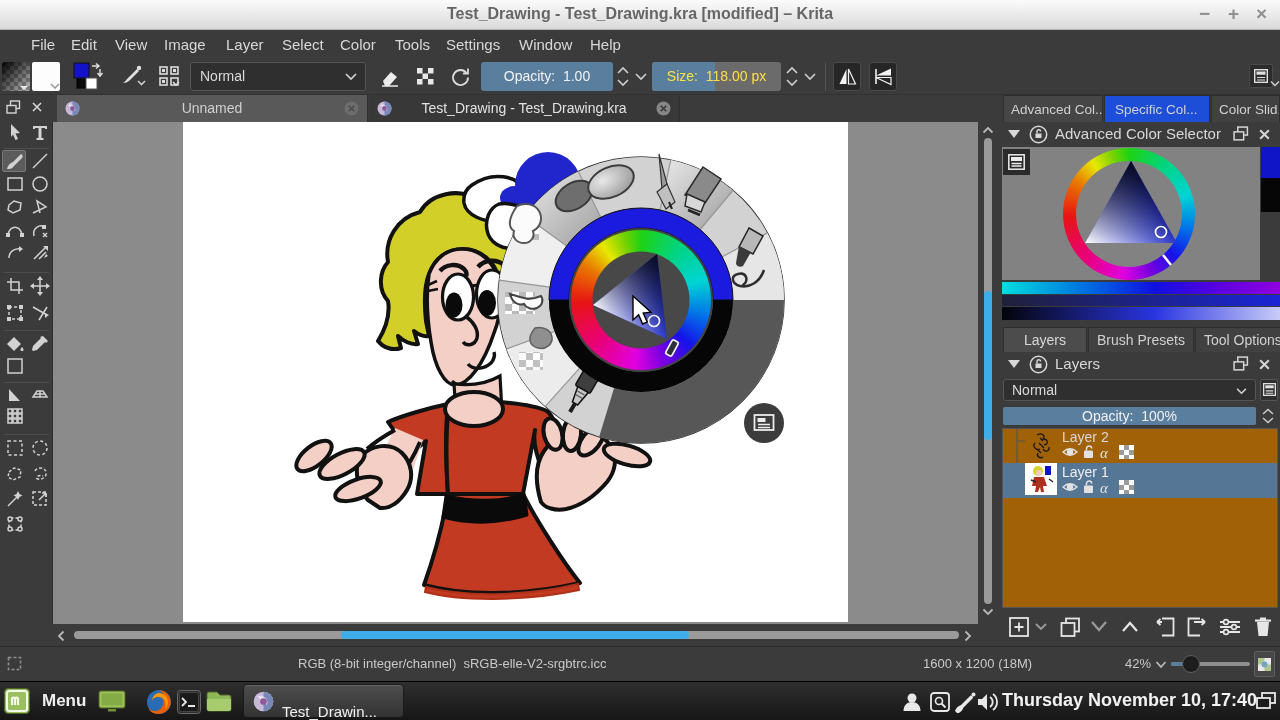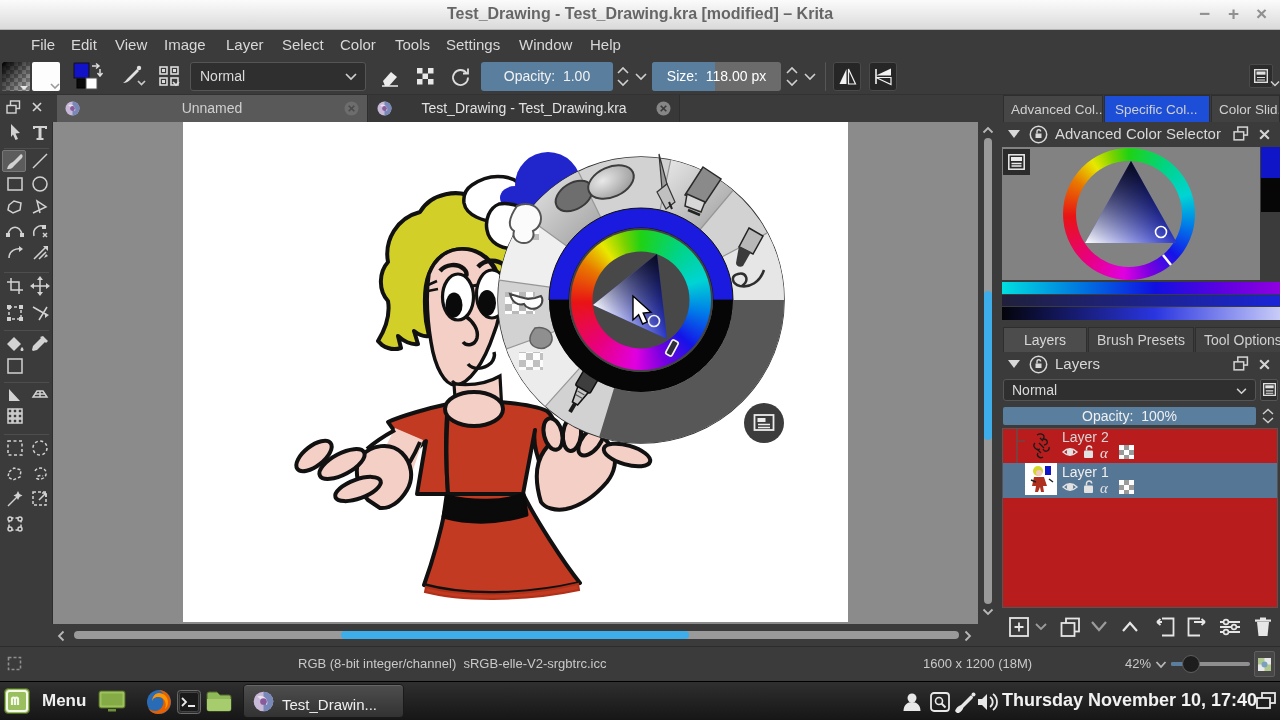--- a/index.html
+++ b/index.html
@@ -142,21 +142,21 @@
     <svg class="tbtn" style="left:615px; width:16px;" viewBox="0 0 16 29">
       <path d="M3 11 l5 -5 5 5" fill="none" stroke="#cfcfcf" stroke-width="1.6"></path>
       <path d="M3 18 l5 5 5 -5" fill="none" stroke="#cfcfcf" stroke-width="1.6"></path>
     </svg>
     <svg class="tbtn" style="left:633px; width:16px;" viewBox="0 0 16 29">
       <path d="M3 12 l5 5 5 -5" fill="none" stroke="#cfcfcf" stroke-width="1.6"></path>
     </svg>
 
     <div class="tbtn" style="left:652px; width:129px; background:#6b6b6b; border-radius:3px; overflow:hidden; text-align:center;">
       <div style="position:absolute; left:0; top:0; width:63px; height:29px; background:#5a7e9e;"></div>
-      <span style="position:relative; top:5px; font-size:14px; color:#ffffff;">Size:&nbsp; 118.00 px</span>
+      <span style="position:relative; top:5px; font-size:14px; color:#fde047;">Size:&nbsp; 118.00 px</span>
     </div>
     <svg class="tbtn" style="left:784px; width:16px;" viewBox="0 0 16 29">
       <path d="M3 11 l5 -5 5 5" fill="none" stroke="#cfcfcf" stroke-width="1.6"></path>
       <path d="M3 18 l5 5 5 -5" fill="none" stroke="#cfcfcf" stroke-width="1.6"></path>
     </svg>
     <svg class="tbtn" style="left:802px; width:16px;" viewBox="0 0 16 29">
       <path d="M3 12 l5 5 5 -5" fill="none" stroke="#cfcfcf" stroke-width="1.6"></path>
     </svg>
     <div class="tbtn" style="left:825px; width:1px; background:#565656;"></div>
 
@@ -665,21 +665,21 @@
         </svg>
       </div>
 
       <div class="abs" style="left:3px; top:55px; width:253px; height:18px; background:#5a7e9e; border-radius:2px;">
         <span style="position:absolute; left:0; right:0; top:1px; text-align:center; font-size:14px; color:#f0f0f0;">Opacity:&nbsp; 100%</span>
       </div>
       <svg class="abs" style="left:259px; top:55px;" width="18" height="18" viewBox="0 0 18 18">
         <path d="M4 7 l5 -4.5 5 4.5 M4 11 l5 4.5 5 -4.5" fill="none" stroke="#cfcfcf" stroke-width="1.4"></path>
       </svg>
 
-      <div class="abs" style="left:2px; top:76px; width:276px; height:180px; background:#b91c1c; border:1px solid #555;">
+      <div class="abs" style="left:2px; top:76px; width:276px; height:180px; background:#a16207; border:1px solid #555;">
 
         <svg class="abs" style="left:0; top:0;" width="30" height="70" viewBox="0 0 30 70">
           <path d="M14 0 v64 M14 12 h8 M14 46 h8" stroke="#555" stroke-width="1.2" fill="none"></path>
         </svg>
 
         <div class="abs" style="left:0px; top:0px; width:274px; height:34px;">
           <svg class="abs" style="left:26px; top:2px;" width="28" height="30" viewBox="0 0 28 30">
             <g stroke="#1a1a1a" fill="none" stroke-width="1.3">
               <path d="M8 4 c5 -3 9 1 6 4 c5 0 6 5 1 6 M6 12 c-3 3 1 8 5 6 M14 18 c2 4 7 2 6 -2 M9 22 c-2 3 2 6 5 4"></path>
               <path d="M11 7 l3 3 m-4 2 l5 5 m-7 1 l4 4"></path>
@@ -835,21 +835,21 @@
       <path d="M1 9 h24 v10 a2 2 0 0 1 -2 2 h-20 a2 2 0 0 1 -2 -2 z" fill="#a7cc6e"></path>
     </svg>
 
     <div class="abs" style="left:243px; top:2px; width:161px; height:34px; background:linear-gradient(#4e4e4e,#323232); border:1px solid #1a1a1a; border-radius:4px; box-shadow:inset 0 1px 0 #666;">
       <svg style="position:absolute; left:9px; top:6px;" width="21" height="21" viewBox="0 0 15 15">
         <circle cx="7.5" cy="7.5" r="7" fill="#c9b9d8"></circle>
         <path d="M7.5 .5 a7 7 0 0 1 0 14 z" fill="#7888b8"></path>
         <path d="M3 4 a5 5 0 0 1 7 6 z" fill="#e8e0ee"></path>
         <circle cx="7.5" cy="7.5" r="2.4" fill="#8a5a9a"></circle>
       </svg>
-      <span style="position:absolute; left:38px; top:11px; font-size:15px; color:#efefef;">Test_Drawin...</span>
+      <span style="position:absolute; left:38px; top:18px; font-size:15px; color:#efefef;">Test_Drawin...</span>
     </div>
 
     <svg class="abs" style="left:901px; top:9px;" width="22" height="22" viewBox="0 0 22 22">
       <circle cx="11" cy="7" r="4.5" fill="#e8e8e8"></circle>
       <path d="M2.5 20 c0 -6 4 -9 8.5 -9 c4.5 0 8.5 3 8.5 9 z" fill="#e8e8e8"></path>
     </svg>
     <svg class="abs" style="left:929px; top:9px;" width="22" height="22" viewBox="0 0 22 22">
       <rect x="2" y="2" width="18" height="18" rx="3" fill="none" stroke="#e8e8e8" stroke-width="1.8"></rect>
       <circle cx="10" cy="10" r="3.5" fill="none" stroke="#e8e8e8" stroke-width="1.6"></circle>
       <path d="M12.5 12.5 L16.5 16.5" stroke="#e8e8e8" stroke-width="2"></path>

